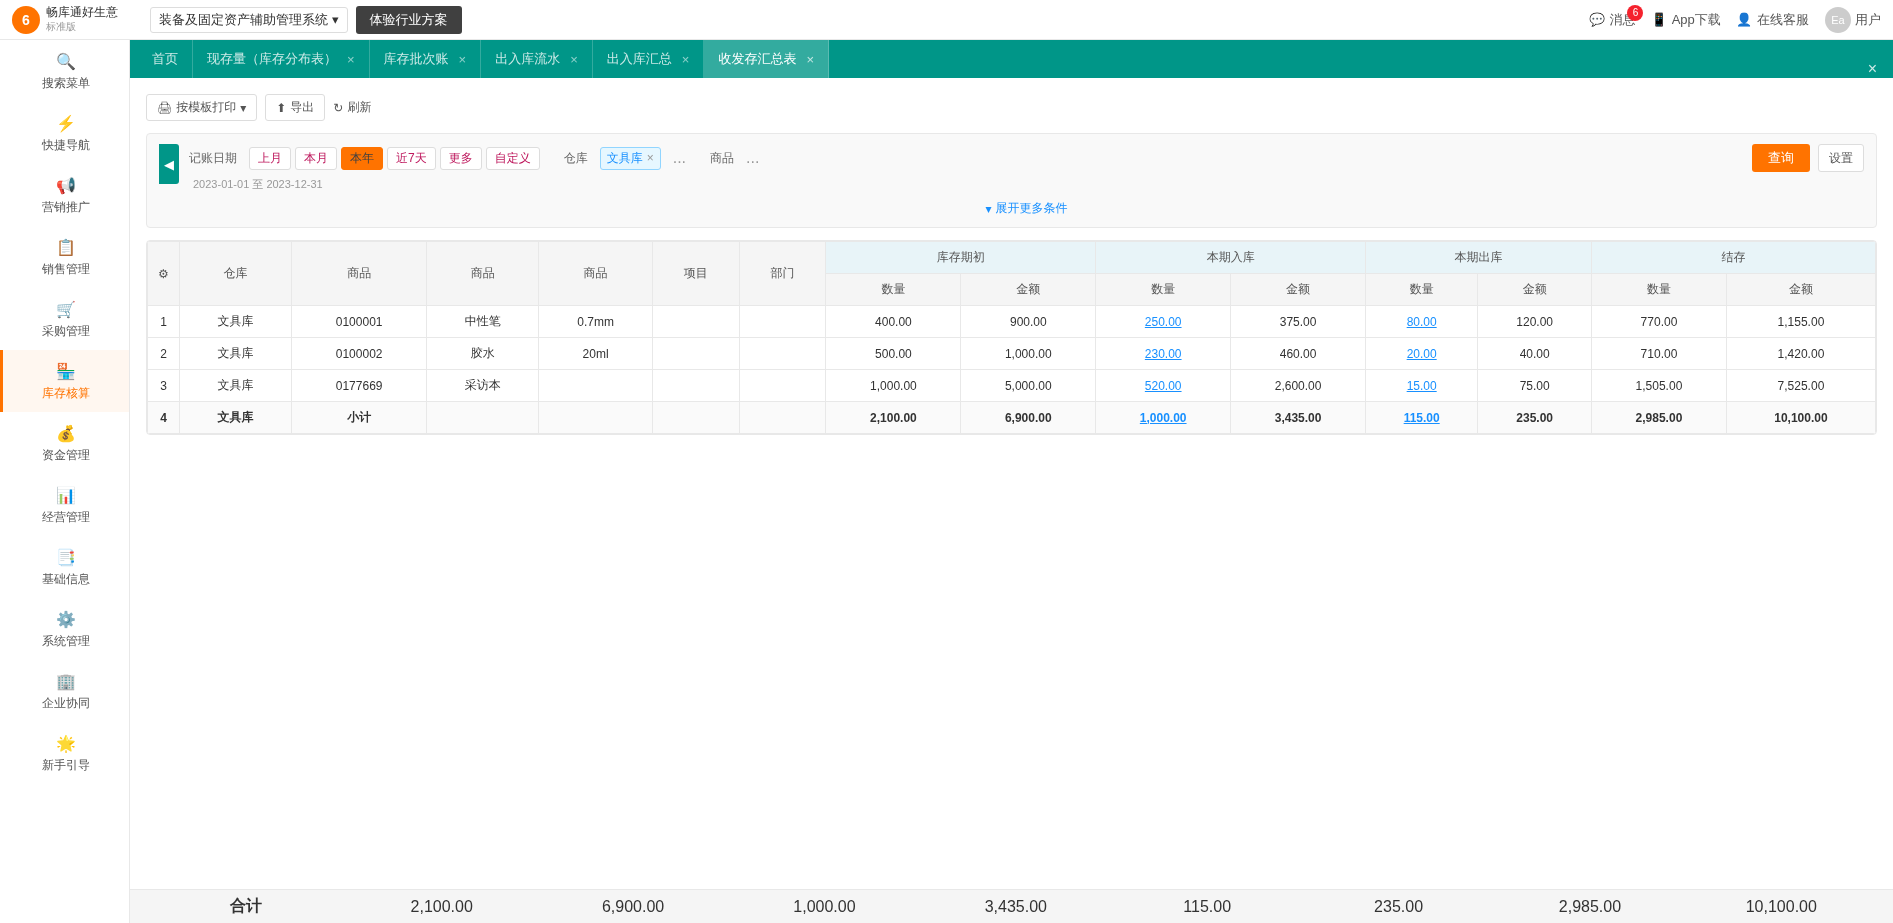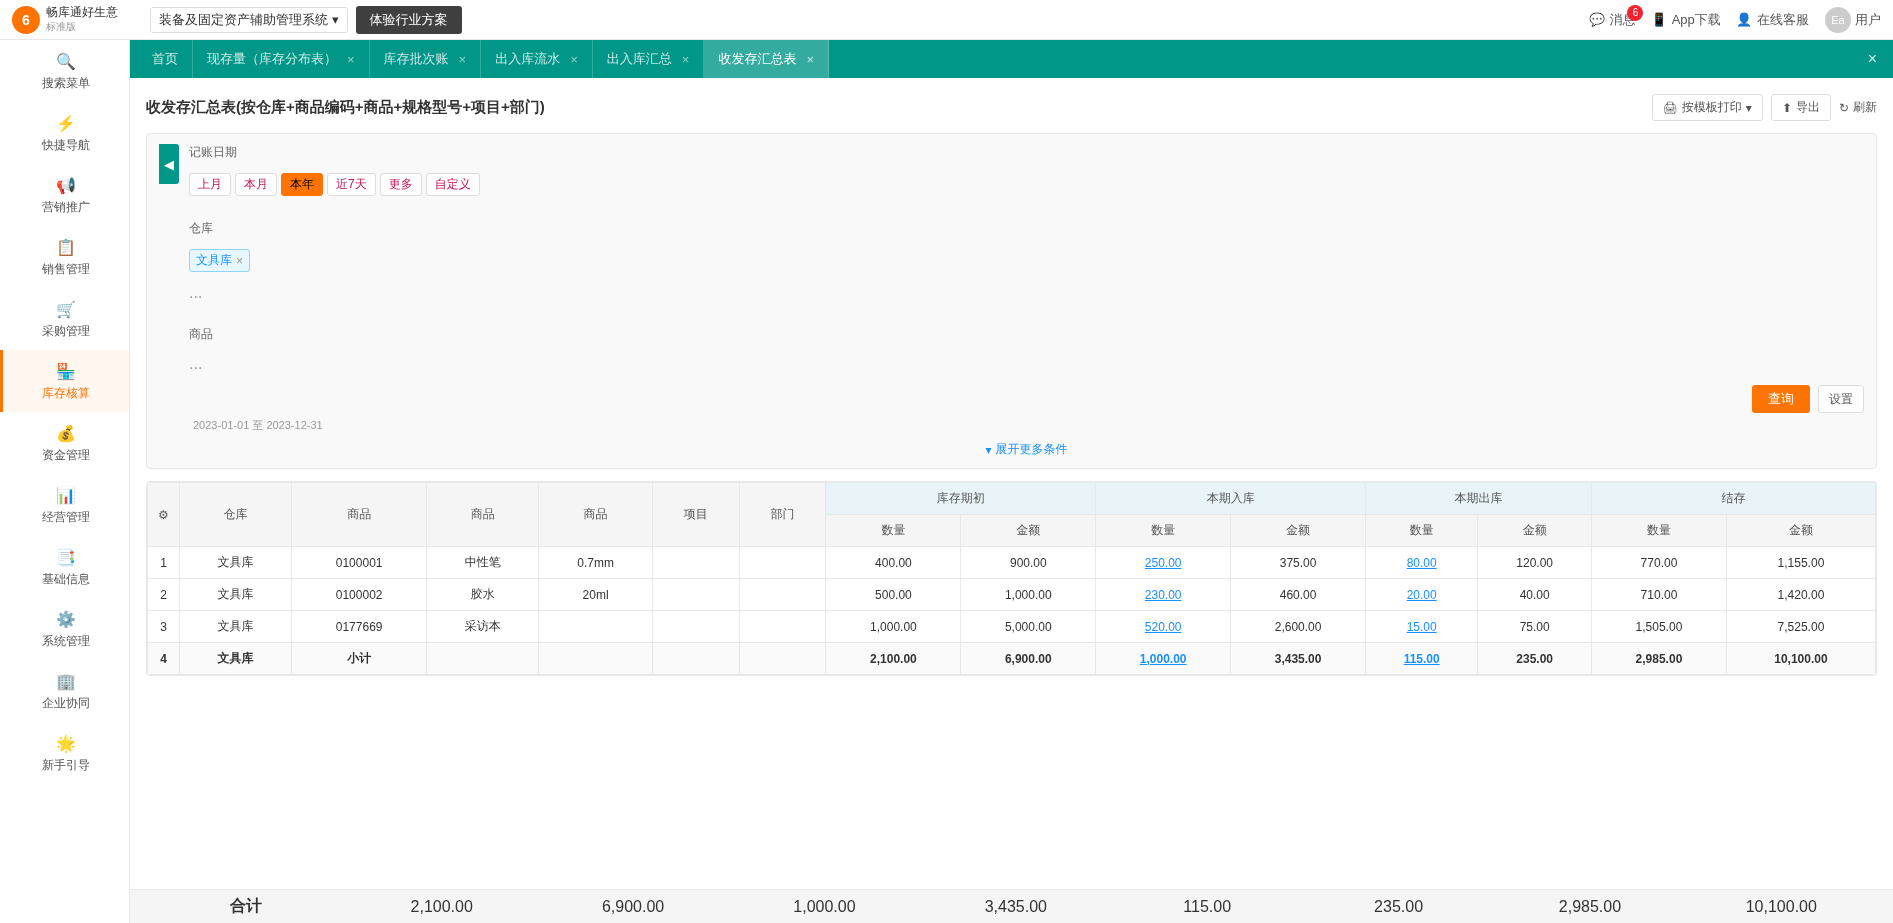--- a/index.html
+++ b/index.html
@@ -25,44 +25,44 @@
     
     .sidebar { width: 130px; background: #fff; border-right: 1px solid #e8e8e8; display: flex; flex-direction: column; overflow-y: auto; }
     .sidebar-item { display: flex; flex-direction: column; align-items: center; padding: 12px 0 10px; cursor: pointer; color: #555; font-size: 12px; gap: 4px; border-left: 3px solid transparent; }
     .sidebar-item.active { background: #fff7f0; color: #ff7300; border-left-color: #ff7300; }
     .sidebar-icon { font-size: 16px; }
 
     
     .content-area { flex: 1; display: flex; flex-direction: column; overflow: hidden; }
 
     
-    .tab-bar { background: #009688; display: flex; align-items: center; padding: 0 8px; height: 38px; }
+    .tab-bar { background: #009688; display: flex; align-items: flex-end; padding: 0 8px; height: 38px; }
     .tab-item { padding: 0 14px; height: 38px; display: flex; align-items: center; gap: 6px; color: rgba(255,255,255,0.8); font-size: 13px; cursor: pointer; border-right: 1px solid rgba(255,255,255,0.2); }
     .tab-item.active { background: rgba(255,255,255,0.2); color: #fff; }
     .tab-close-btn { margin-left: 4px; opacity: 0.7; }
     .tab-bar-close { margin-left: auto; color: rgba(255,255,255,0.8); cursor: pointer; font-size: 16px; padding: 0 8px; }
 
     
     .page-content { flex: 1; background: #f5f5f5; overflow: auto; padding: 0; }
     .page-inner { background: #fff; margin: 0; padding: 16px; min-height: 100%; }
 
     
     .page-title-row { display: flex; align-items: center; justify-content: space-between; margin-bottom: 12px; }
     .page-title { font-size: 15px; font-weight: 600; color: #333; }
     .page-actions { display: flex; gap: 8px; align-items: center; }
     .action-btn { display: flex; align-items: center; gap: 4px; padding: 4px 10px; border: 1px solid #ddd; border-radius: 3px; cursor: pointer; font-size: 12px; color: #555; background: #fff; }
     .refresh-btn { display: flex; align-items: center; gap: 4px; cursor: pointer; font-size: 12px; color: #555; }
 
     
     .filter-bar { background: #f9f9f9; border: 1px solid #e8e8e8; border-radius: 4px; padding: 10px 12px; margin-bottom: 12px; }
-    .filter-row { display: flex; align-items: flex-start; gap: 12px; flex-wrap: wrap; flex-direction: column; }
+    .filter-row { display: flex; align-items: center; gap: 12px; flex-wrap: wrap; }
     .filter-label { font-size: 12px; color: #666; white-space: nowrap; }
     .date-shortcuts { display: flex; gap: 4px; align-items: center; }
     .date-btn { padding: 2px 8px; border: 1px solid #ddd; border-radius: 3px; cursor: pointer; font-size: 12px; color: #be185d; background: #fff; }
-    .date-btn.active { background: #ff7300; color: #000000; border-color: #ff7300; font-family: Liberation Serif, serif; }
+    .date-btn.active { background: #ff7300; color: #404040; border-color: #ff7300; font-family: Liberation Serif, serif; }
     .date-range-text { font-size: 11px; color: #999; margin-left: 4px; }
     .filter-divider { color: #ddd; }
     .warehouse-tag { background: #e6f7ff; border: 1px solid #91d5ff; color: #1890ff; padding: 2px 6px; border-radius: 3px; font-size: 12px; display: flex; align-items: center; gap: 4px; }
     .tag-close { cursor: pointer; color: #999; }
     .filter-expand-row { display: flex; justify-content: center; margin-top: 8px; }
     .expand-btn { color: #1890ff; font-size: 12px; cursor: pointer; display: flex; align-items: center; gap: 4px; }
     .dots-btn { cursor: pointer; color: #999; font-size: 16px; }
     .query-btn { background: #ff7300; color: #fff; border: none; padding: 5px 16px; border-radius: 3px; cursor: pointer; font-size: 13px; }
     .settings-btn-small { background: #fff; color: #555; border: 1px solid #ddd; padding: 4px 10px; border-radius: 3px; cursor: pointer; font-size: 12px; }
 
@@ -203,21 +203,20 @@
         <span>收发存汇总表</span>
         <span class="tab-close-btn">×</span>
       </div>
       <div class="tab-bar-close">×</div>
     </div>
 
     <div class="page-content">
       <div class="page-inner">
 
         <div class="page-title-row">
-          <div class="page-title">收发存汇总表(按仓库+商品编码+商品+规格型号+项目+部门)</div>
           <div class="page-actions">
             <div class="action-btn">
               <span>🖨</span>
               <span>按模板打印</span>
               <span>▾</span>
             </div>
             <div class="action-btn">
               <span>⬆</span>
               <span>导出</span>
             </div>

